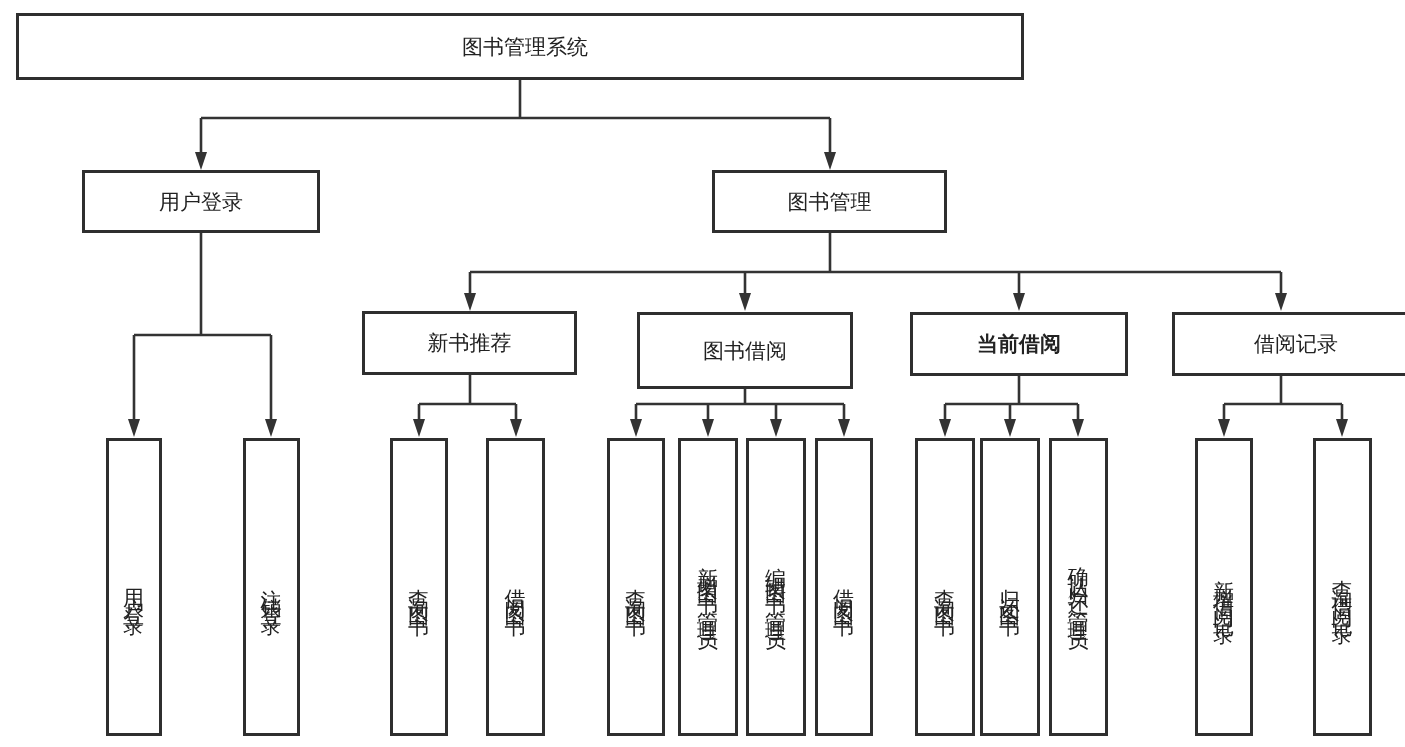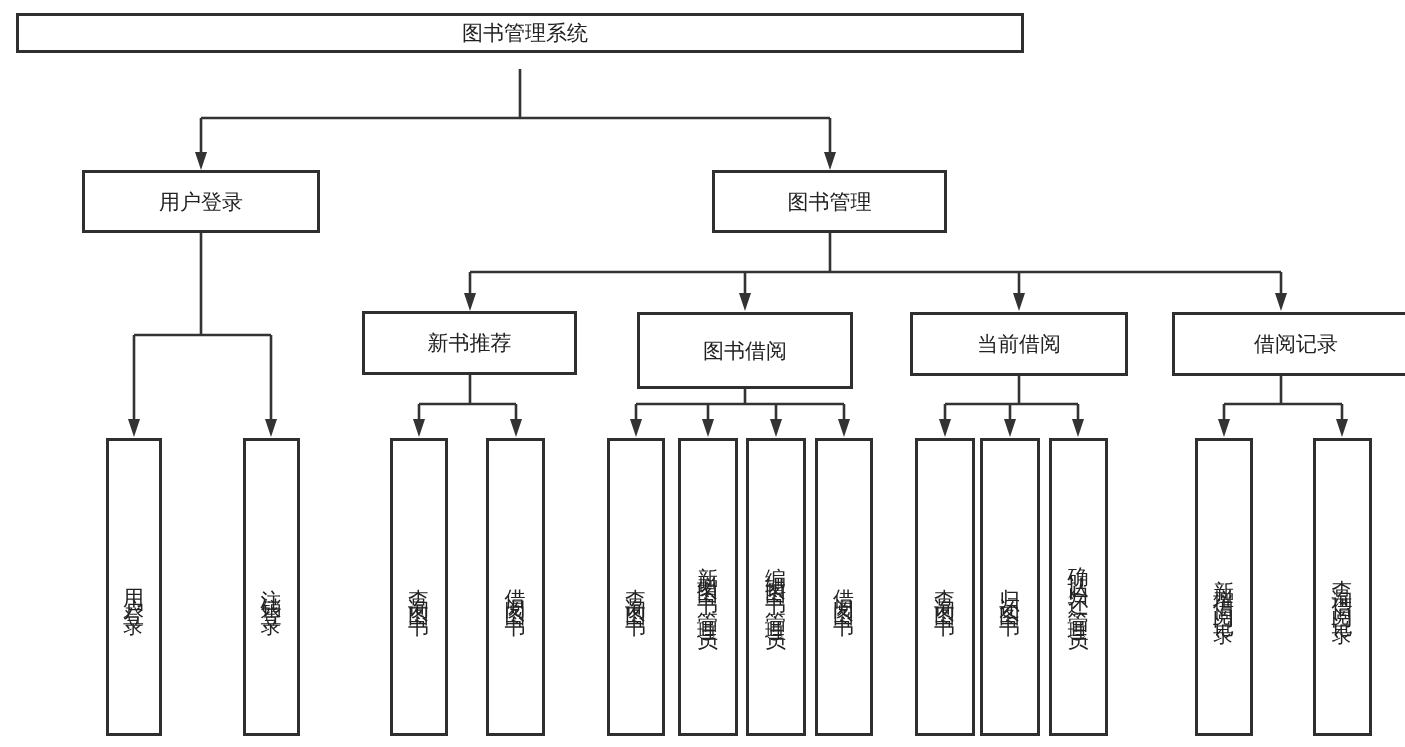--- a/index.html
+++ b/index.html
@@ -96,38 +96,38 @@
 
       <polygon points="939,419 951,419 945,437"></polygon>
       <polygon points="1004,419 1016,419 1010,437"></polygon>
       <polygon points="1072,419 1084,419 1078,437"></polygon>
 
       <polygon points="1218,419 1230,419 1224,437"></polygon>
       <polygon points="1336,419 1348,419 1342,437"></polygon>
     </g>
   </svg>
 
-  <div class="node" style="left:16px; top:13px; width:1008px; height:40px;padding-left:10px;">
+  <div class="node" style="left:16px; top:13px; width:1008px; height:67px;padding-left:10px;">
     <span>图书管理系统</span>
   </div>
 
   <div class="node" style="left:82px; top:170px; width:238px; height:63px;">
     <span>用户登录</span>
   </div>
   <div class="node" style="left:362px; top:311px; width:215px; height:64px;">
     <span>新书推荐</span>
   </div>
 
   <div class="node" style="left:712px; top:170px; width:235px; height:63px;">
     <span>图书管理</span>
   </div>
   <div class="node" style="left:637px; top:312px; width:216px; height:77px;">
     <span>图书借阅</span>
   </div>
-  <div class="node" style="left:910px; top:312px; width:218px; height:64px;">
+  <div class="node" style="left:910px; top:312px; width:218px; height:64px;font-weight:bold;">
     <span>当前借阅</span>
   </div>
   <div class="node" style="left:1172px; top:312px; width:248px; height:64px;">
     <span>借阅记录</span>
   </div>
 
   <div class="node vnode" style="left:106px; top:438px; width:56px; height:298px;">
     <span>用户登录</span>
   </div>
   <div class="node vnode" style="left:243px; top:438px; width:57px; height:298px;">

